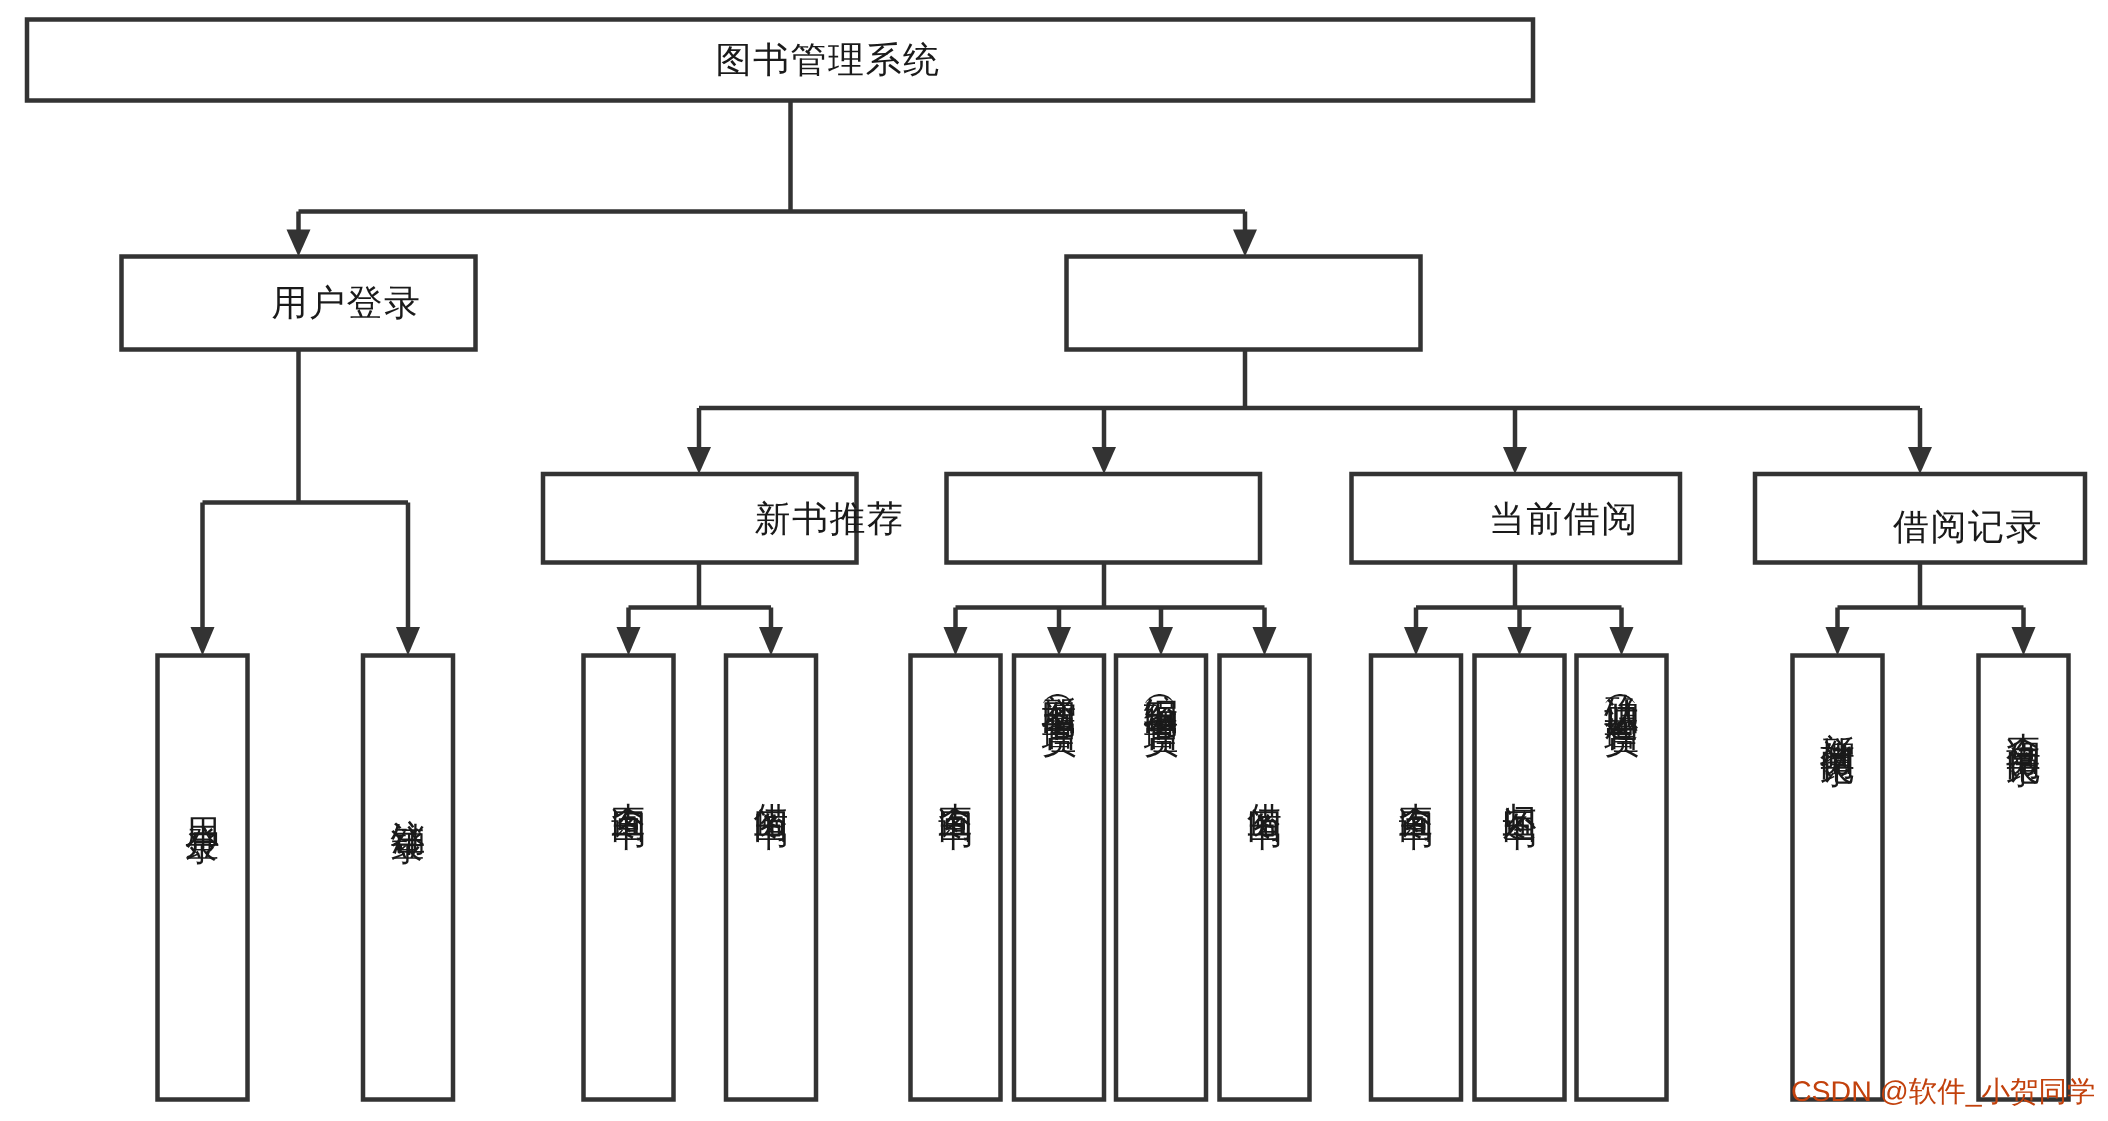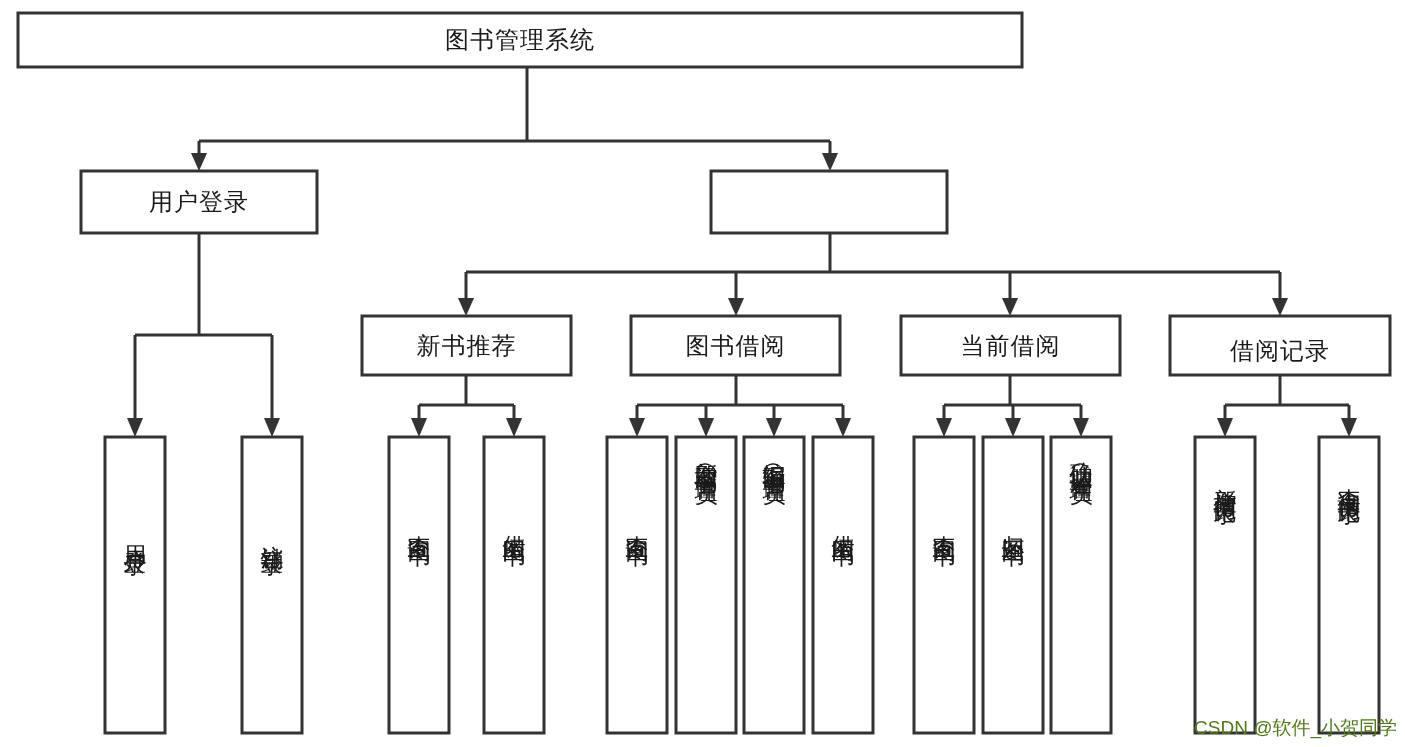--- a/index.html
+++ b/index.html
@@ -56,35 +56,36 @@
     letter-spacing: 3px;
     color: #1a1a1a;
     white-space: nowrap;
   }
   .hlabel-wrap {
     position: absolute;
     display: flex;
     align-items: center;
     justify-content: center;
     pointer-events: none;
+    margin-left: 32px;
   }
   .hlabel-text {
     font-family: "Liberation Sans", "DejaVu Sans", sans-serif;
     font-size: 24px;
     color: #1a1a1a;
     letter-spacing: 1px;
     white-space: nowrap;
   }
   #watermark {
     position: absolute;
     right: 8px;
     bottom: 6px;
     font-family: "Liberation Sans", "DejaVu Sans", sans-serif;
     font-size: 19px;
-    color: #4d7c0f;
+    color: #c2410c;
     white-space: nowrap;
     pointer-events: none;
   }
 </style>
 </head>
 <body>
 
 <div id="diagram-root">
 
   <svg class="diagram-canvas" viewBox="0 0 1405 747">
@@ -198,27 +199,24 @@
 
   <div class="hlabel-wrap" style="left:18px; top:13px; width:1004px; height:54px;">
     <span class="hlabel-text">图书管理系统</span>
   </div>
 
   <div class="hlabel-wrap" style="left:81px; top:171px; width:236px; height:62px;">
     <span class="hlabel-text">用户登录</span>
   </div>
 
 
-  <div class="hlabel-wrap" style="left:362px; top:316px; width:209px; height:59px;">
+  <div class="hlabel-wrap" style="left:362px; top:316px; width:209px; height:59px;justify-content:flex-end;">
     <span class="hlabel-text">新书推荐</span>
   </div>
 
-  <div class="hlabel-wrap" style="left:631px; top:316px; width:209px; height:59px;">
-    <span class="hlabel-text">图书借阅</span>
-  </div>
 
   <div class="hlabel-wrap" style="left:901px; top:316px; width:219px; height:59px;align-items:center;">
     <span class="hlabel-text">当前借阅</span>
   </div>
 
   <div class="hlabel-wrap" style="left:1170px; top:316px; width:220px; height:70px;">
     <span class="hlabel-text">借阅记录</span>
   </div>
 
   <div class="vlabel-wrap" style="left:105px; top:527px; width:60px; height:206px;">

